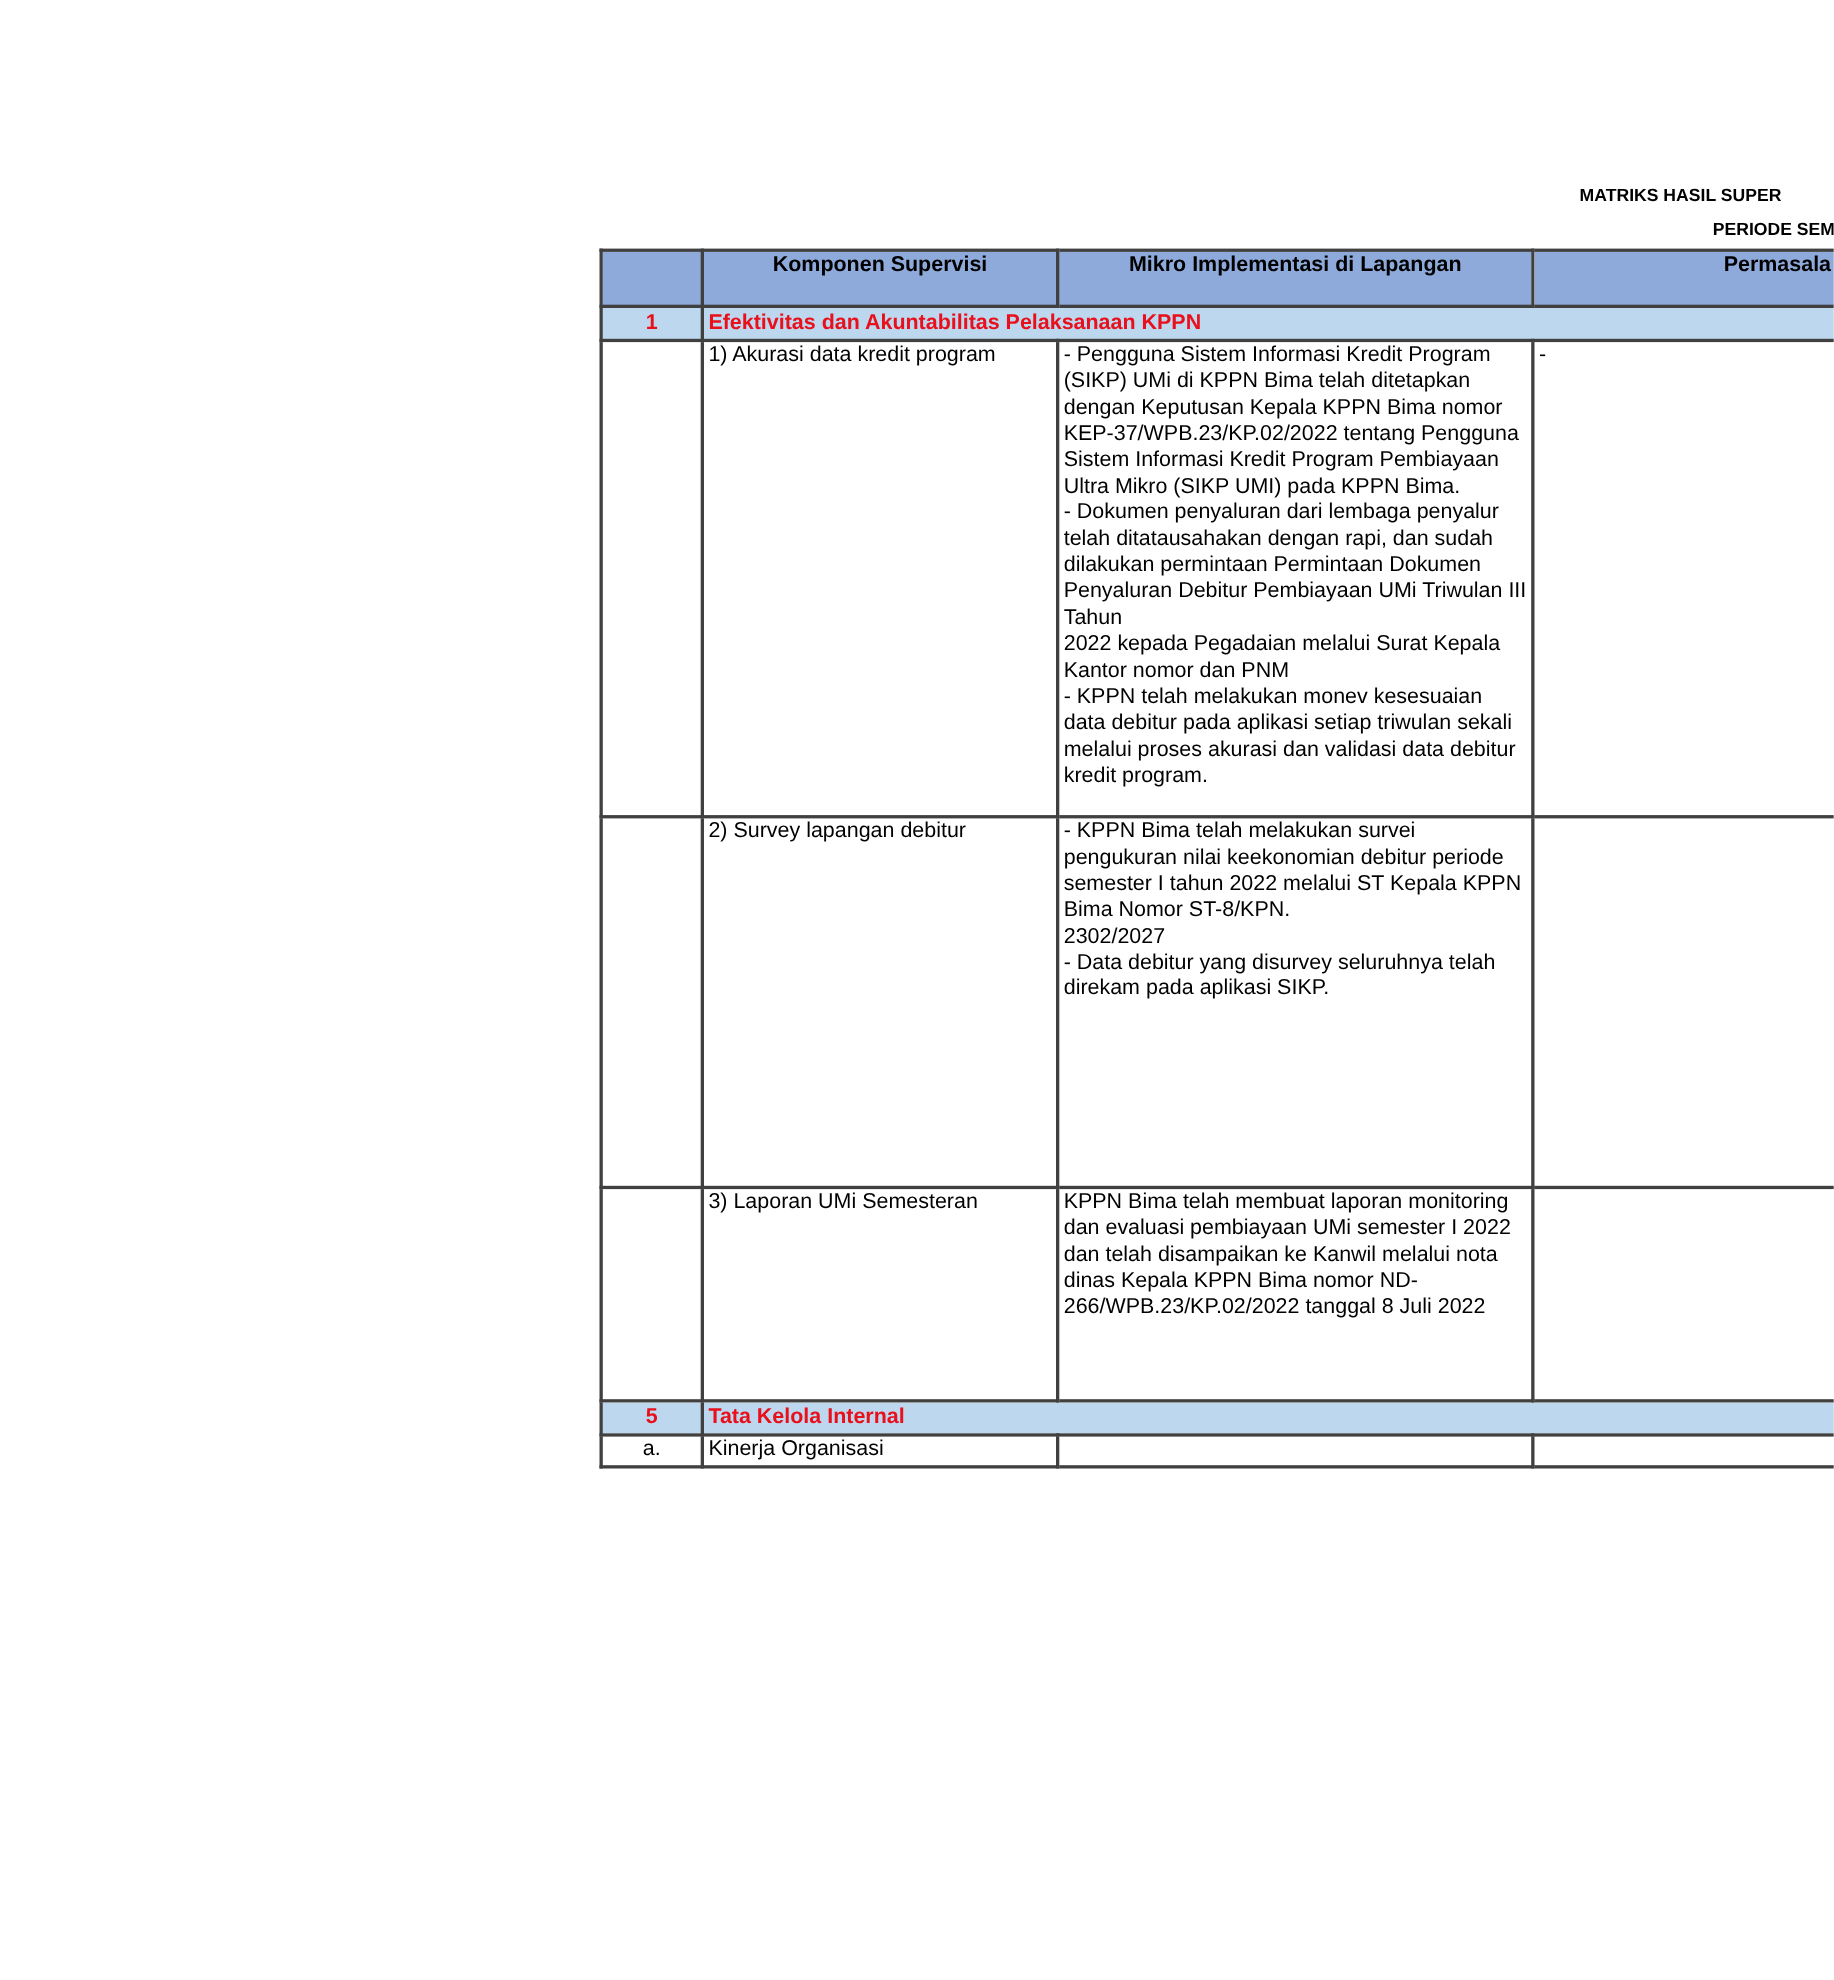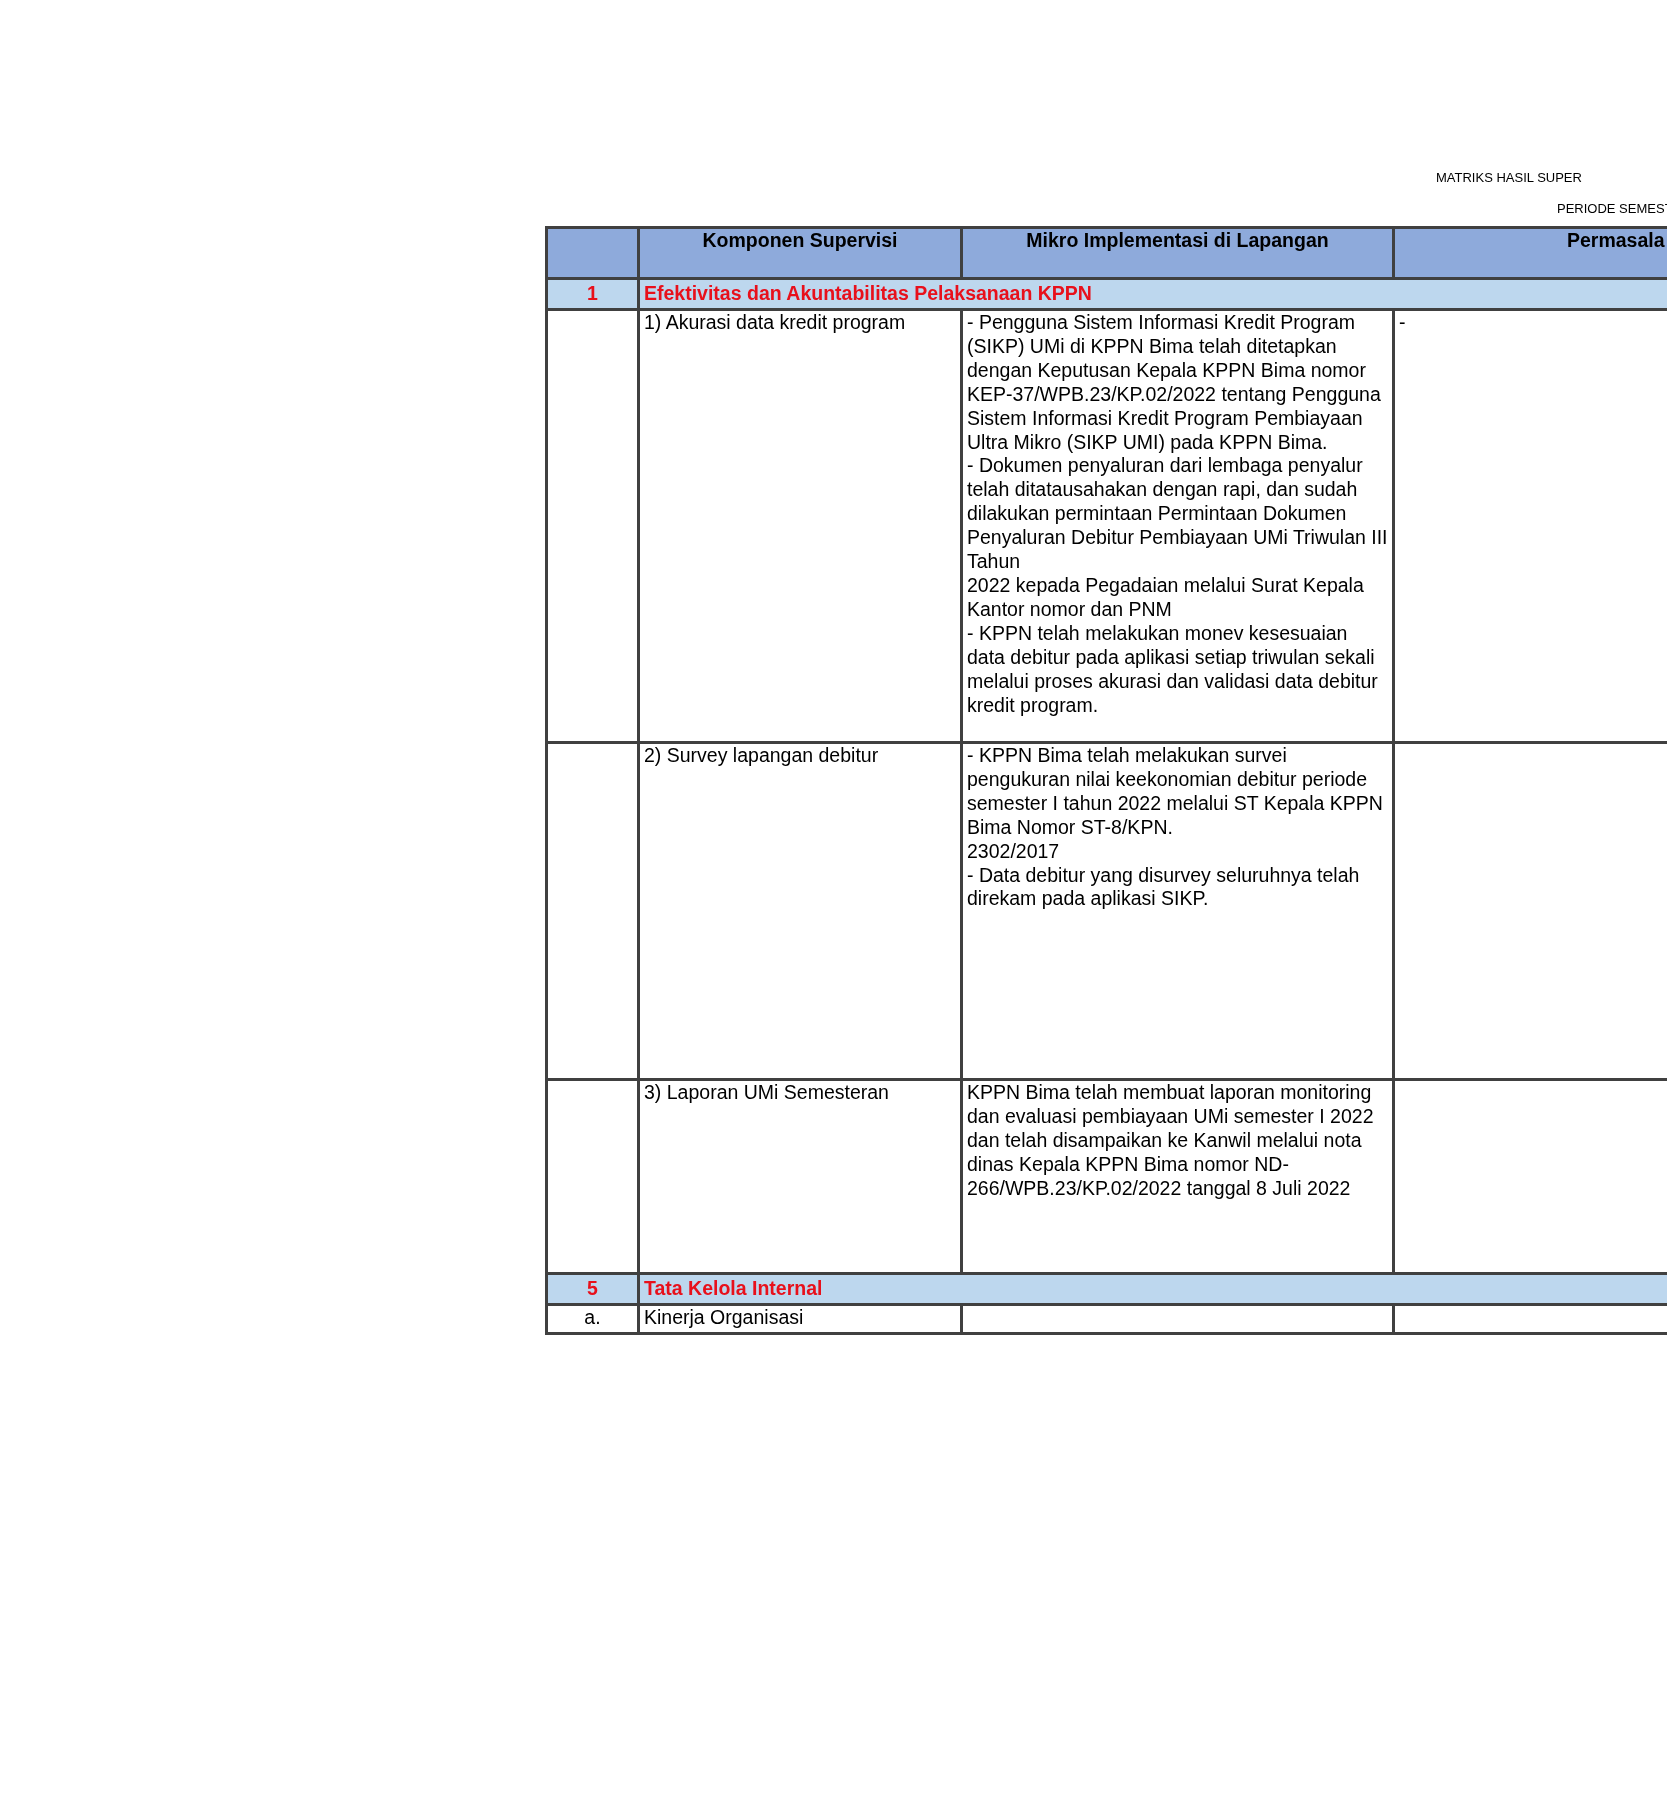--- a/index.html
+++ b/index.html
@@ -1,21 +1,21 @@
 <!DOCTYPE html>
 <html><head>
 <meta charset="utf-8">
 <style>
   html, body { margin:0; padding:0; }
   body {
     width:1667px; height:1800px; background:#ffffff; position:relative; overflow:hidden;
     font-family:"Liberation Sans", sans-serif; color:#000;
   }
   .title {
-    position:absolute; left:1436px; font-weight:normal; font-size:13px; white-space:nowrap;
+    position:absolute; left:1436px; font-weight:bold; font-size:16px; white-space:nowrap;
   }
   .title.t1 { top:170px; }
   .title.t2 { top:201px; left:1557px; }
   table.matrix {
     position:absolute; left:545px; top:226px;
     border-collapse:collapse; table-layout:fixed; width:1200px;
     font-size:19.5px; line-height:23.9px;
   }
   table.matrix td, table.matrix th {
     border:3px solid #404040; vertical-align:top; padding:0 4px; overflow:hidden;
@@ -65,21 +65,21 @@
       <td class="pre">- Pengguna Sistem Informasi Kredit Program (SIKP) UMi di KPPN Bima telah ditetapkan dengan Keputusan Kepala KPPN Bima nomor KEP-37/WPB.23/KP.02/2022 tentang Pengguna Sistem Informasi Kredit Program Pembiayaan Ultra Mikro (SIKP UMI) pada KPPN Bima.
 - Dokumen penyaluran dari lembaga penyalur telah ditatausahakan dengan rapi, dan sudah dilakukan permintaan Permintaan Dokumen Penyaluran Debitur Pembiayaan UMi Triwulan III Tahun
 2022 kepada Pegadaian melalui Surat Kepala Kantor nomor dan PNM
 - KPPN telah melakukan monev kesesuaian data debitur pada aplikasi setiap triwulan sekali melalui proses akurasi dan validasi data debitur kredit program.</td>
       <td>-</td>
     </tr>
     <tr style="height:337px;">
       <td></td>
       <td>2) Survey lapangan debitur</td>
       <td class="pre">- KPPN Bima telah melakukan survei pengukuran nilai keekonomian debitur periode semester I tahun 2022 melalui ST Kepala KPPN Bima Nomor ST-8/KPN.
-2302/2017
+2302/2027
 - Data debitur yang disurvey seluruhnya telah direkam pada aplikasi SIKP.</td>
       <td></td>
     </tr>
     <tr style="height:194px;">
       <td></td>
       <td>3) Laporan UMi Semesteran</td>
       <td class="pre">KPPN Bima telah membuat laporan monitoring dan evaluasi  pembiayaan UMi semester I 2022 dan telah disampaikan ke Kanwil melalui nota dinas Kepala KPPN Bima nomor ND-266/WPB.23/KP.02/2022 tanggal 8 Juli 2022</td>
       <td></td>
     </tr>
     <tr class="section">

